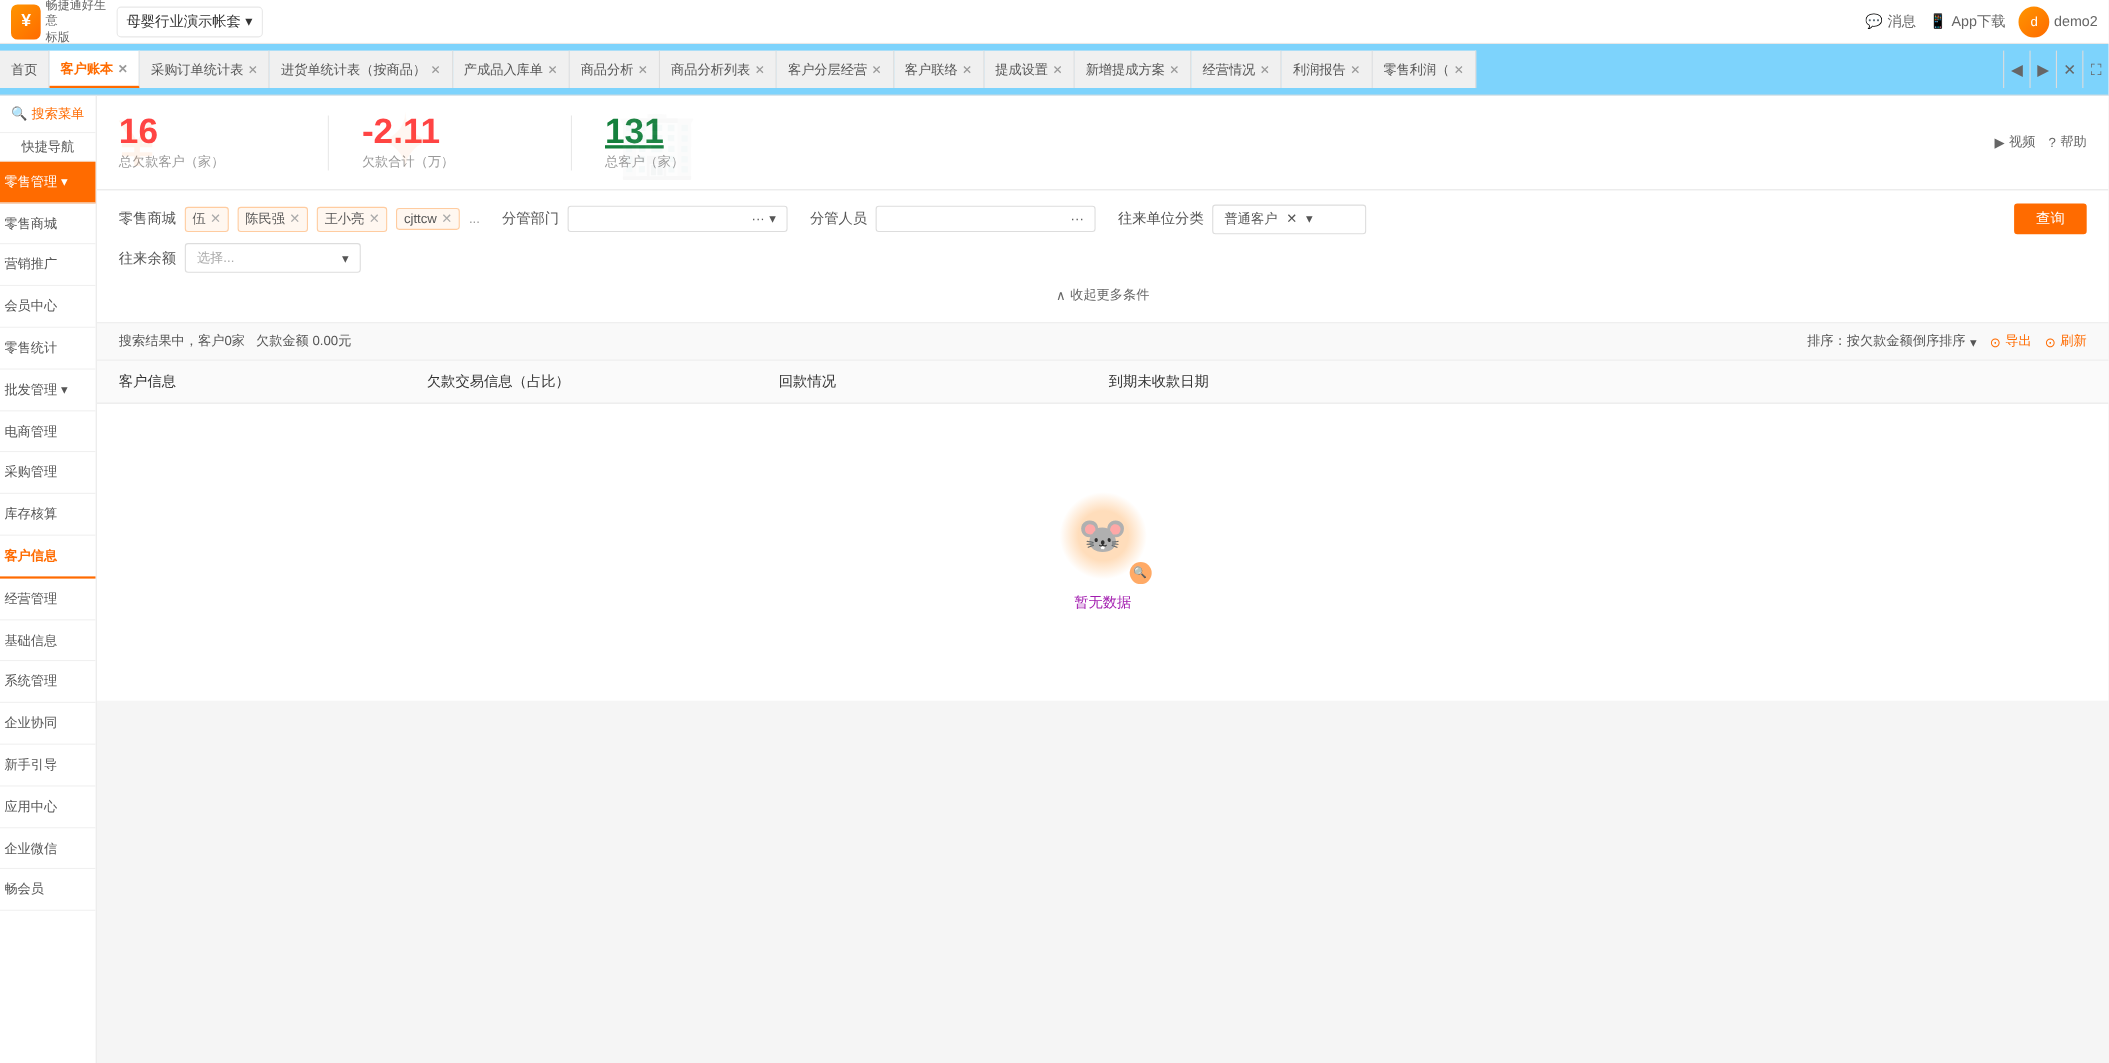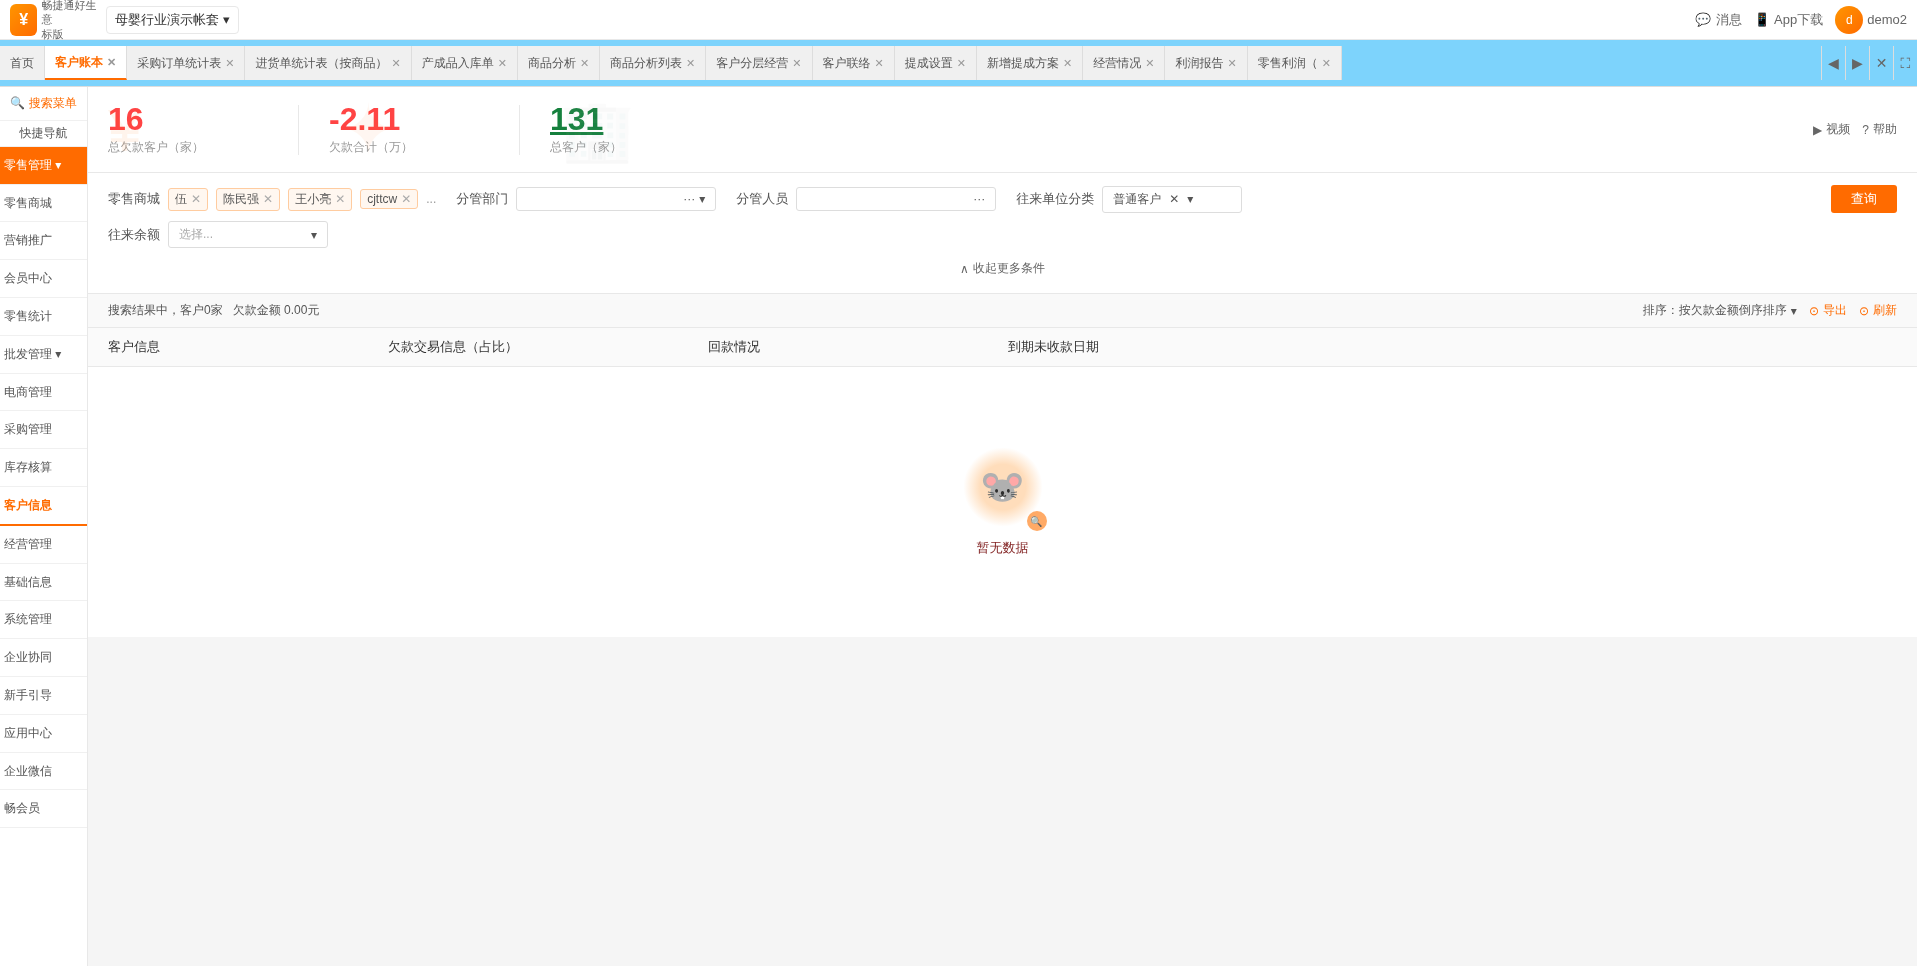--- a/index.html
+++ b/index.html
@@ -275,21 +275,21 @@
     }
     .empty-icon {
       width: 80px; height: 80px;
       background: radial-gradient(circle, #ffddbb 40%, transparent 70%);
       border-radius: 50%;
       display: flex; align-items: center; justify-content: center;
       font-size: 40px;
       margin-bottom: 12px;
       position: relative;
     }
-    .empty-text { font-size: 13px; color: #7f1d1d; }
+    .empty-text { font-size: 13px; color: #a21caf; }
   </style>
 </head>
 <body>
 
 <div class="top-bar">
   <div class="logo-area">
     <div class="logo-icon">¥</div>
     <div class="logo-text">
       <div>畅捷通好生意</div>
       <div>标版</div>

